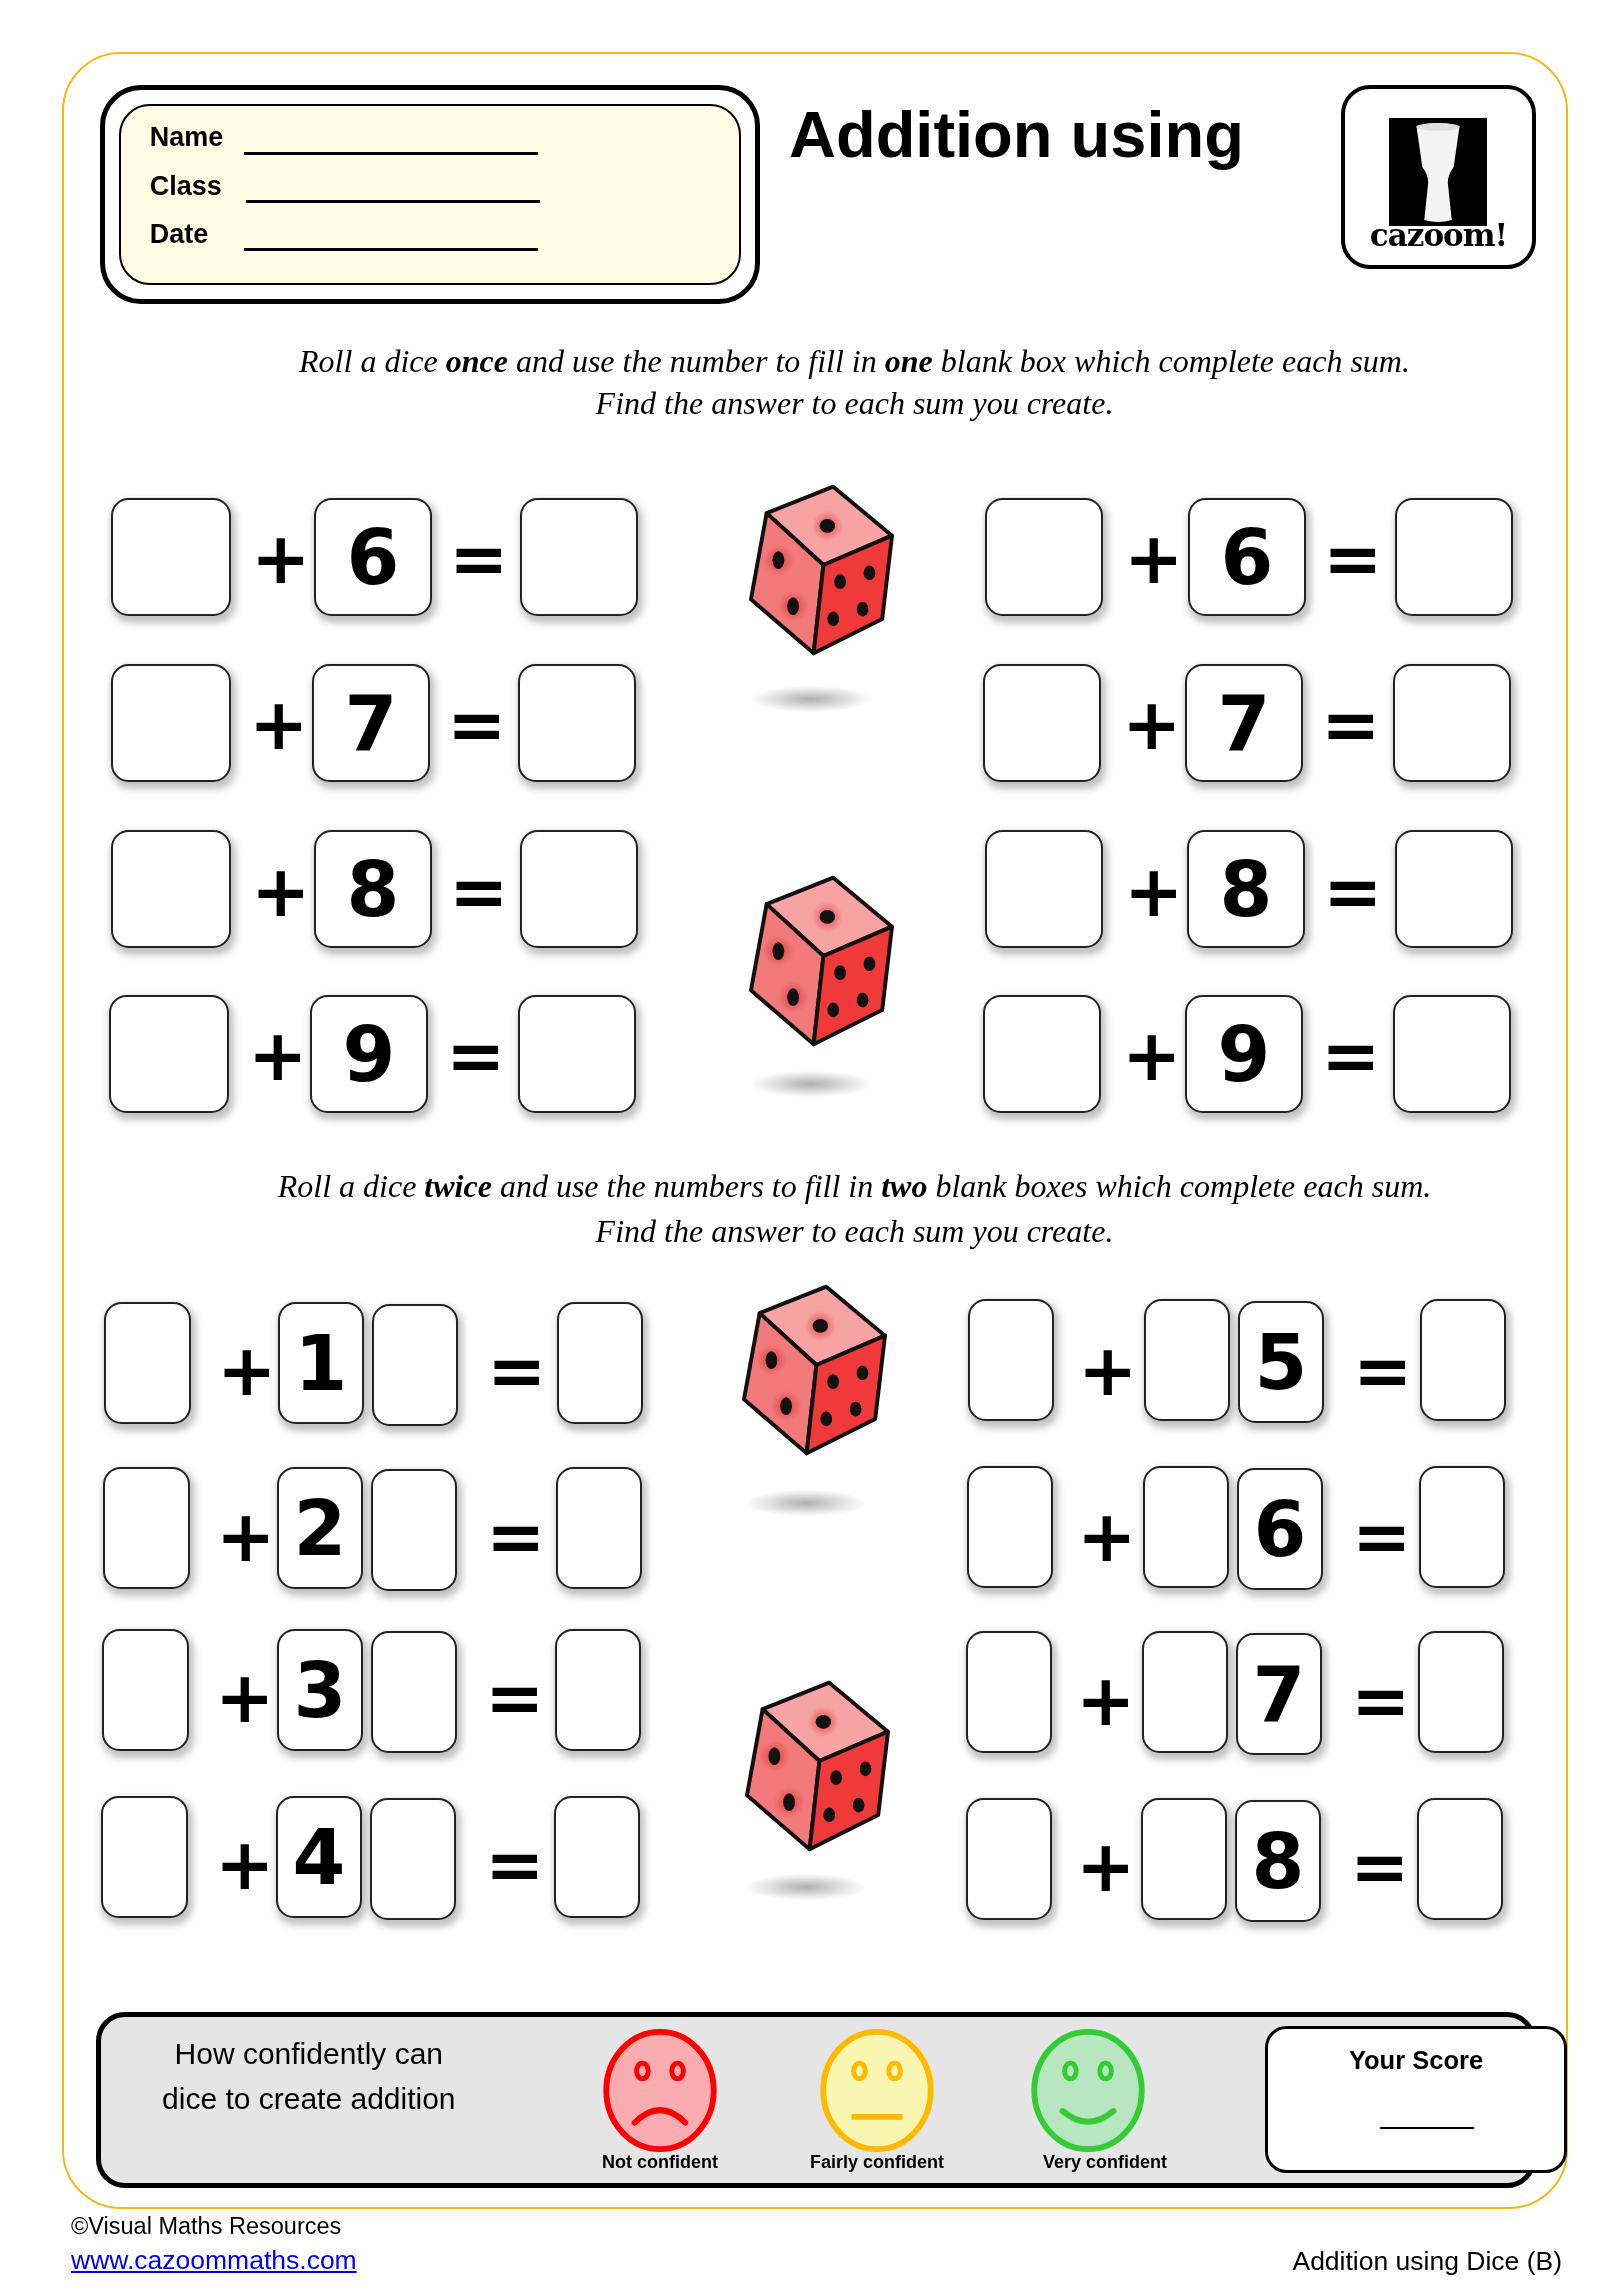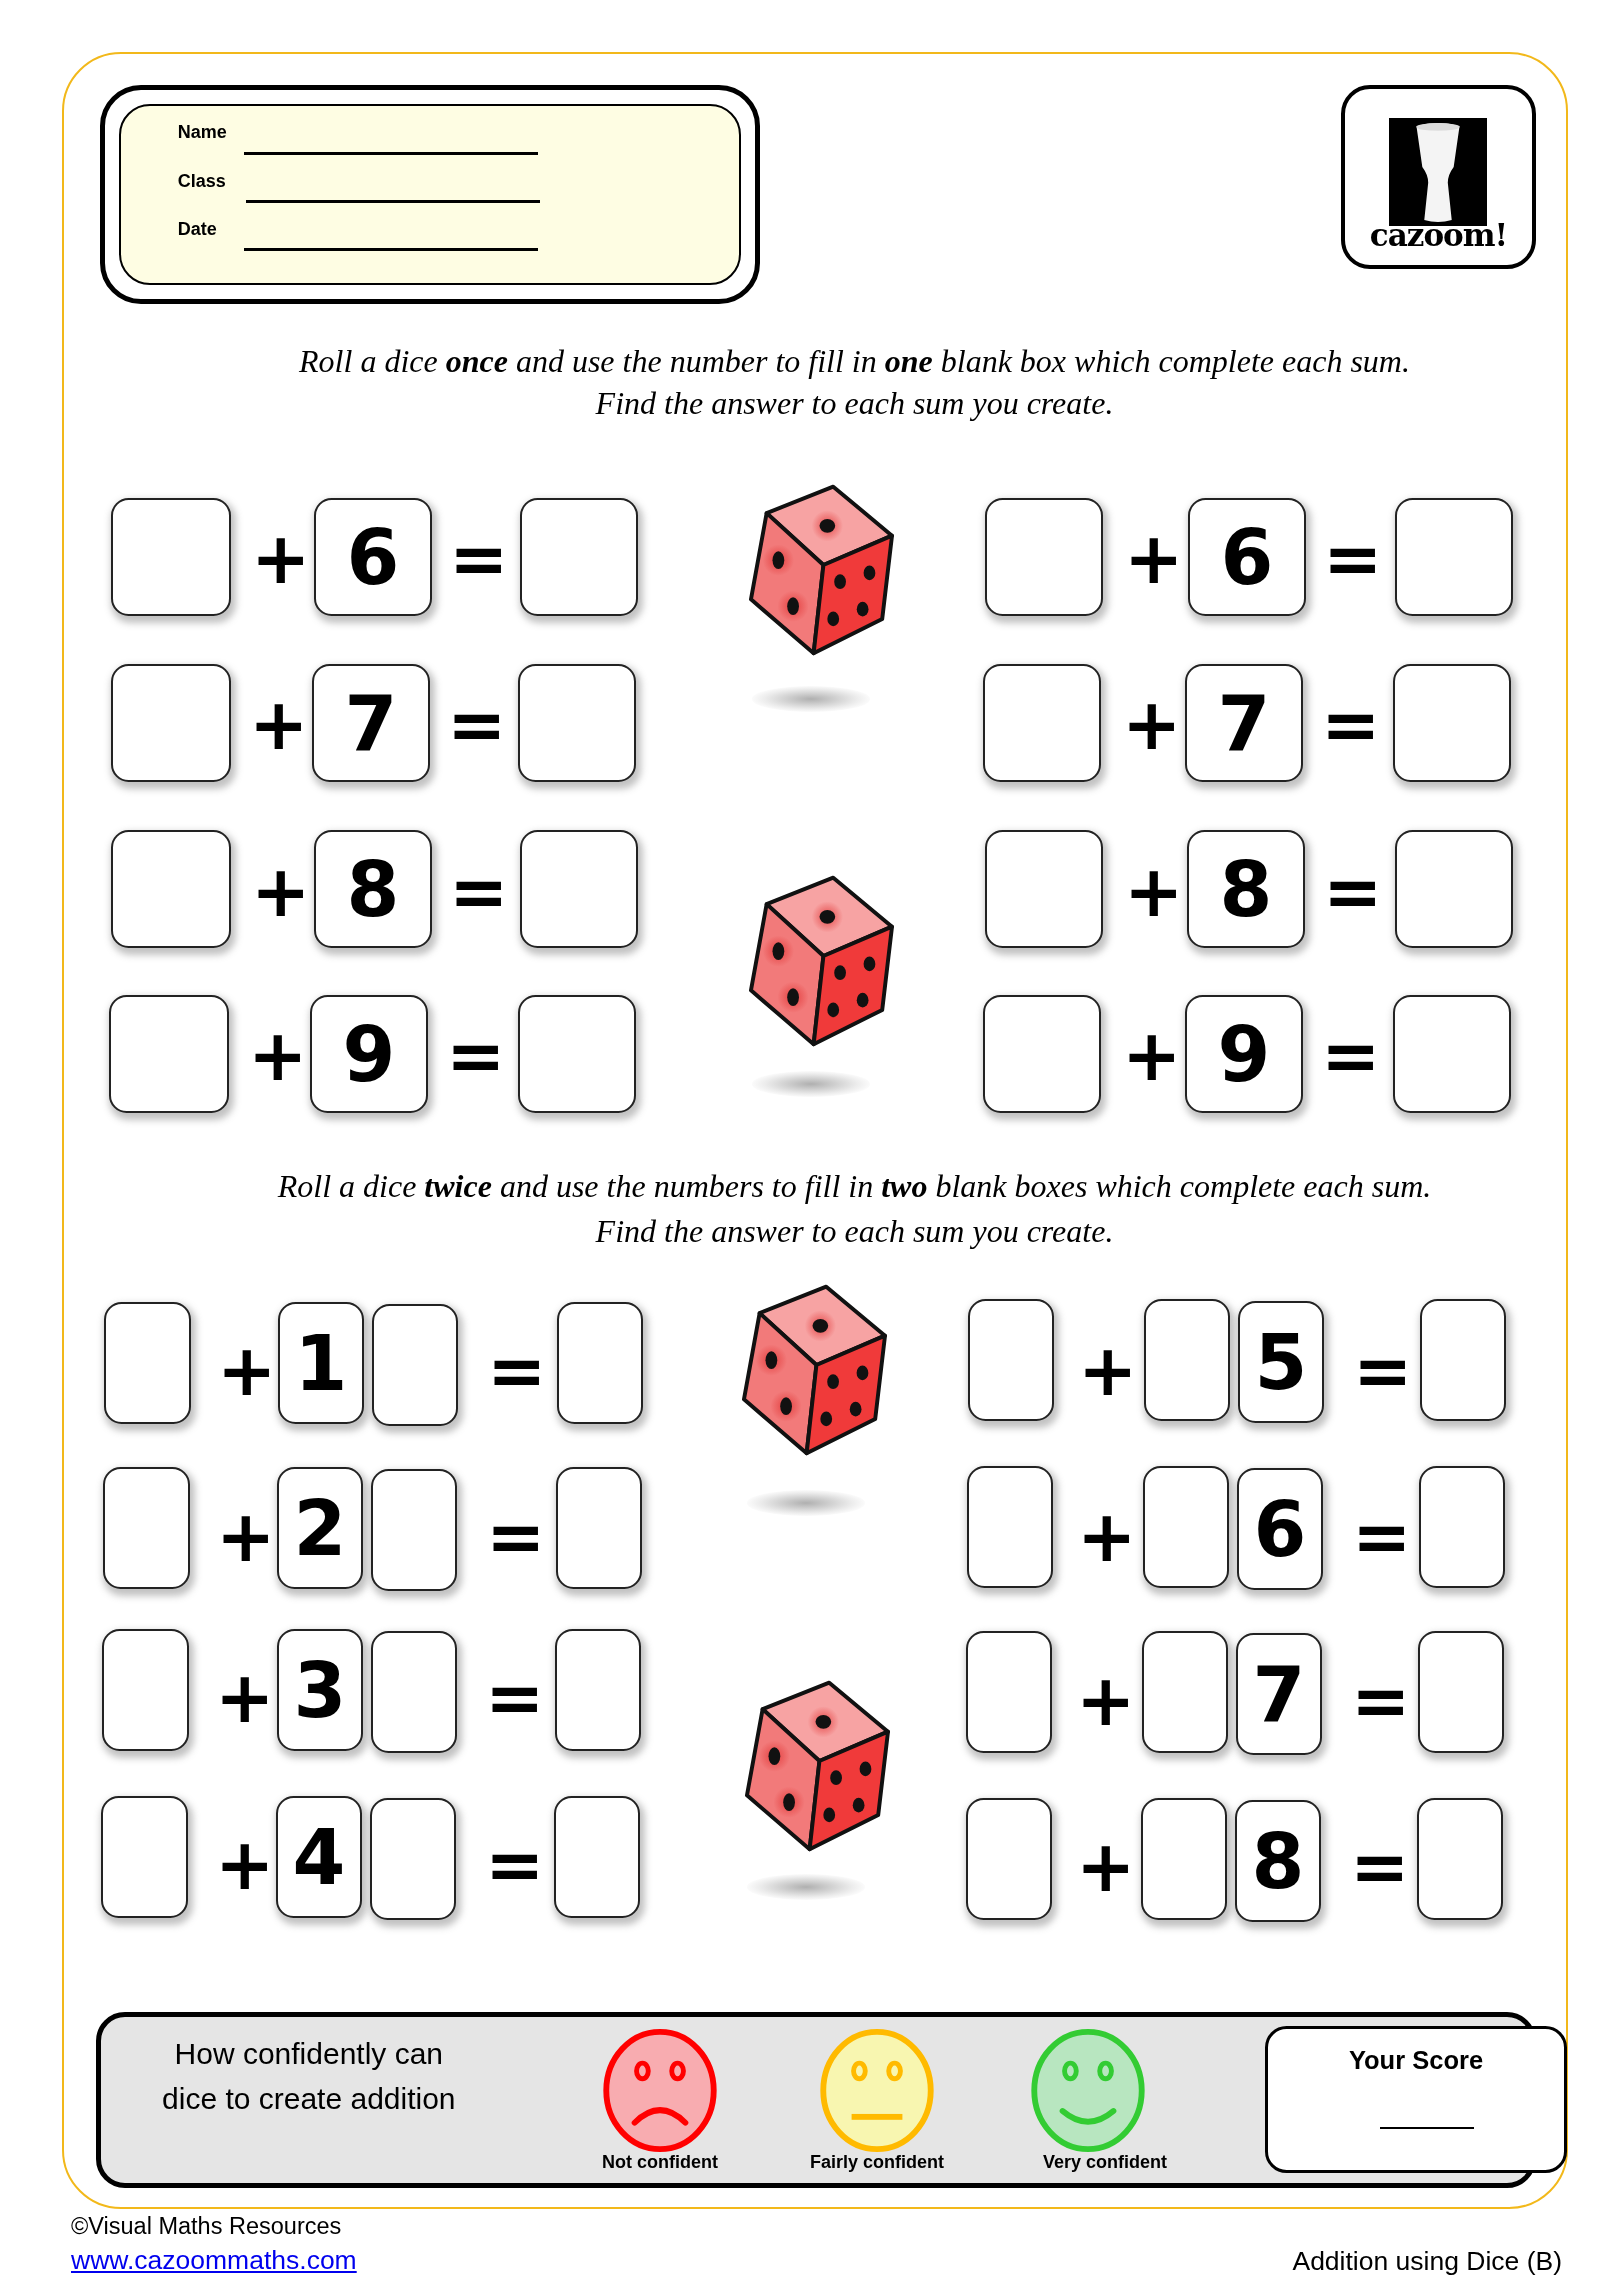--- a/index.html
+++ b/index.html
@@ -2,21 +2,21 @@
 <html><head>
 <meta charset="utf-8">
 <style>
   html, body { margin:0; padding:0; background:#ffffff; }
   body { width:1621px; height:2293px; position:relative; overflow:hidden; font-family:"Liberation Sans", sans-serif; color:#000; }
   .abs { position:absolute; }
   .frame { position:absolute; left:62px; top:52px; width:1506px; height:2157px; border:2.9px solid #f2b81a; border-radius:59px; box-sizing:border-box; }
   
   .namebox-outer { position:absolute; left:100px; top:85px; width:660px; height:219px; border:5.9px solid #000; border-radius:41px; box-sizing:border-box; background:#fff; }
   .namebox-inner { position:absolute; left:13.7px; top:13.7px; right:13.7px; bottom:13.7px; border:2.9px solid #000; border-radius:31px; background:#fefde3; }
-  .nb-row { position:absolute; left:29px; font-weight:bold; font-size:18px;margin-left:28px; }
+  .nb-row { position:absolute; left:29px; font-weight:bold; font-size:27px; }
   .nb-line { position:absolute; height:2.9px; background:#000; }
   .title { position:absolute; left:789px; top:98px; font-weight:bold; font-size:65px; line-height:73px; }
   .logo { position:absolute; left:1341px; top:85px; width:195px; height:184px; border:4.9px solid #000; border-radius:29px; box-sizing:border-box; background:#fff; }
   .logo-img { position:absolute; left:44px; top:29px; width:98px; height:108px; background:#000; }
   .logo-text { position:absolute; left:0; right:0; bottom:11.8px; text-align:center; font-family:"DejaVu Serif", serif; font-weight:bold; font-size:31px; letter-spacing:-1px; }
   .instr { position:absolute; left:12px; width:1621px; text-align:center; font-family:"Liberation Serif", serif; font-style:italic; font-size:32px;padding-left:32px; }
   .instr b { font-weight:bold; }
   .box { position:absolute; background:#fff; border:2.9px solid #222; border-radius:17.6px; box-sizing:border-box;
          box-shadow: 2.9px 4.9px 7.8px 2px rgba(120,120,120,0.45); display:flex; align-items:center; justify-content:center;
          font-family:"DejaVu Sans", sans-serif; font-weight:bold; font-size:76px; }
@@ -43,20 +43,21 @@
     <div class="nb-row" style="top:16.7px">Name</div>
     <div class="nb-line" style="left:123px; top:46px; width:294px"></div>
     <div class="nb-row" style="top:65px">Class</div>
     <div class="nb-line" style="left:125px; top:94px; width:294px"></div>
     <div class="nb-row" style="top:113px">Date</div>
     <div class="nb-line" style="left:123px; top:142px; width:294px"></div>
   </div>
 </div>
 
 <div class="title">
+  <div>Addition using</div>
 </div>
 
 <div class="logo">
   <div class="logo-img">
     <svg width="98" height="108" viewBox="0 0 100 110">
       <path d="M28 8 Q50 2 72 8 L66 50 Q60 58 60 66 L64 104 Q50 108 36 104 L40 66 Q40 58 34 50 Z" fill="#f4f4f4"></path>
       <ellipse cx="50" cy="9" rx="22" ry="4" fill="#ddd"></ellipse>
     </svg>
   </div>
   <div class="logo-text">cazoom!</div>

